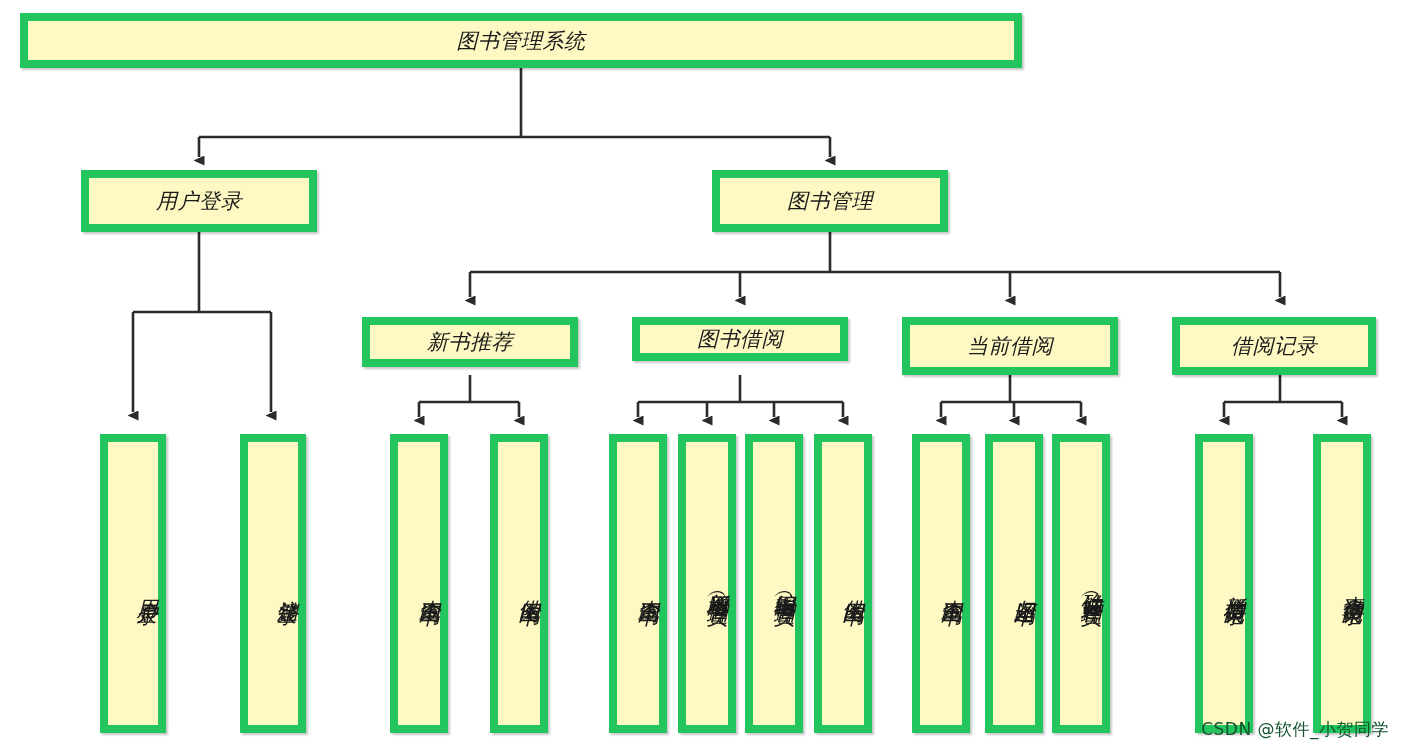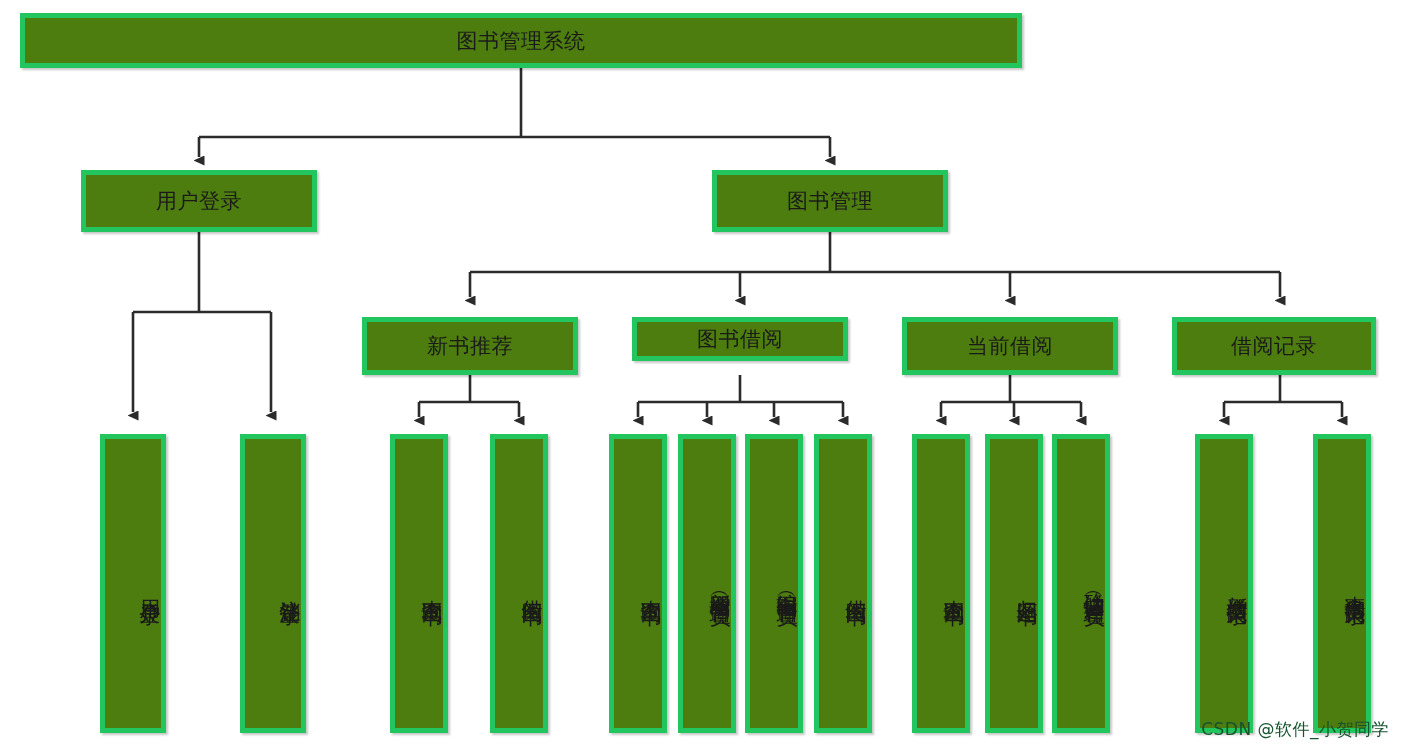--- a/index.html
+++ b/index.html
@@ -16,23 +16,24 @@
   }
   #diagram-root {
     position: absolute;
     left: 0; top: 0;
     width: 1405px;
     height: 747px;
   }
   .node-box {
     position: absolute;
     box-sizing: border-box;
-    background: #4d7c0f;
-    border: 5px solid #22c55e;
+    background: #fef9c3;
+    border: 8px solid #22c55e;
     box-shadow: 2px 2px 2px rgba(0,0,0,0.22);
+    font-style: italic;
   }
   .node-label {
     position: absolute;
     left: 0; top: 0;
     width: 100%;
     height: 100%;
     display: flex;
     align-items: center;
     justify-content: center;
     color: #1a1a1a;
@@ -135,21 +136,21 @@
   </div>
 
   <div class="node-box horizontal" style="left:81px; top:170px; width:236px; height:62px;">
     <span class="node-label">用户登录</span>
   </div>
 
   <div class="node-box horizontal" style="left:712px; top:170px; width:236px; height:62px;">
     <span class="node-label">图书管理</span>
   </div>
 
-  <div class="node-box horizontal" style="left:362px; top:317px; width:216px; height:58px;">
+  <div class="node-box horizontal" style="left:362px; top:317px; width:216px; height:50px;">
     <span class="node-label">新书推荐</span>
   </div>
 
   <div class="node-box horizontal" style="left:632px; top:317px; width:216px; height:44px;">
     <span class="node-label">图书借阅</span>
   </div>
 
   <div class="node-box horizontal" style="left:902px; top:317px; width:216px; height:58px;">
     <span class="node-label">当前借阅</span>
   </div>

